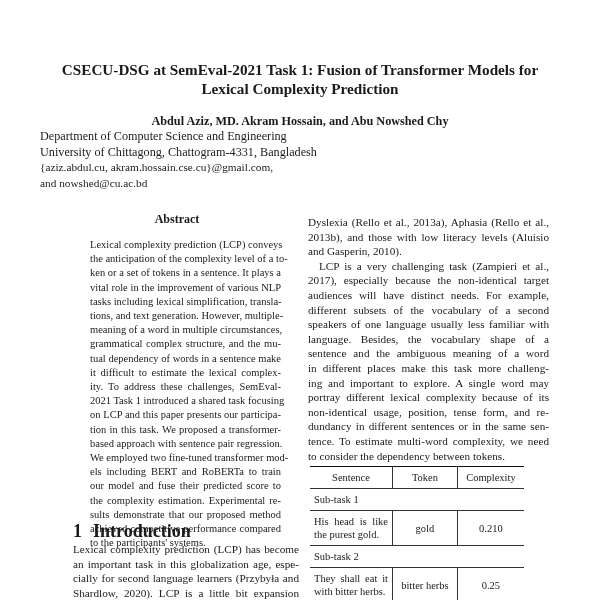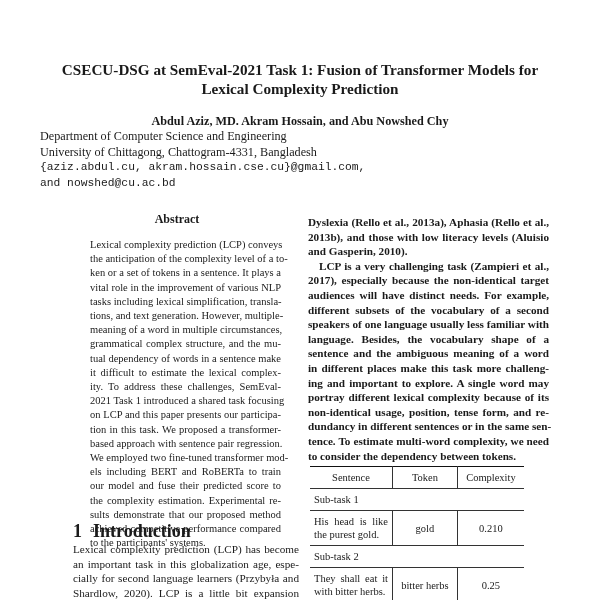--- a/index.html
+++ b/index.html
@@ -12,21 +12,21 @@
     text-align: center; font-weight: bold; font-size: 15.2px; line-height: 19px;
   }
   .authors {
     position: absolute; left: 40px; top: 113px; width: 520px;
     text-align: center; font-weight: bold; font-size: 12.2px; line-height: 16px;
   }
   .affil {
     position: absolute; left: 40px; top: 129px; width: 520px;
     text-align: left; font-size: 12.2px; line-height: 15.5px;
   }
-  .affil .mono { font-family: Liberation Mono, monospace; font-size: 11.3px; }
+  .affil .mono { font-family: Liberation Serif, serif; font-size: 11.3px; }
   .abstract-head {
     position: absolute; left: 56px; top: 212px; width: 242px; text-align: center;
     font-weight: bold; font-size: 12px;
   }
   .abstract-body {
     position: absolute; left: 90px; top: 238px; width: 191px;
     font-size: 10.5px; line-height: 14.2px; text-align: justify;
     hyphens: manual;
   }
   .section-head {
@@ -35,21 +35,21 @@
   }
   .section-head .num { display: inline-block; width: 20px; }
   .intro-body {
     position: absolute; left: 73px; top: 542px; width: 226px;
     font-size: 11.2px; line-height: 14.6px; text-align: justify;
   }
   .right-body {
     position: absolute; left: 308px; top: 215px; width: 241px;
     font-size: 11.2px; line-height: 14.6px; text-align: justify;
   }
-  .right-body p { margin: 0; font-weight: bold; }
+  .right-body p { margin: 0; }
   .line { display: block; text-align-last: justify; white-space: nowrap; }
   .line.last { text-align-last: left; }
   table.examples {
     position: absolute; left: 310px; top: 466px; width: 214px;
     border-collapse: collapse; font-size: 10.5px; line-height: 13px;
   }
   table.examples th, table.examples td { padding: 2px 4px; }
   table.examples thead tr { border-top: 1.6px solid #111; border-bottom: 1px solid #333; }
   table.examples th { font-weight: normal; text-align: center; height: 17px; }
   table.examples .vsep { border-left: 1px solid #333; margin-top: 44px; }

